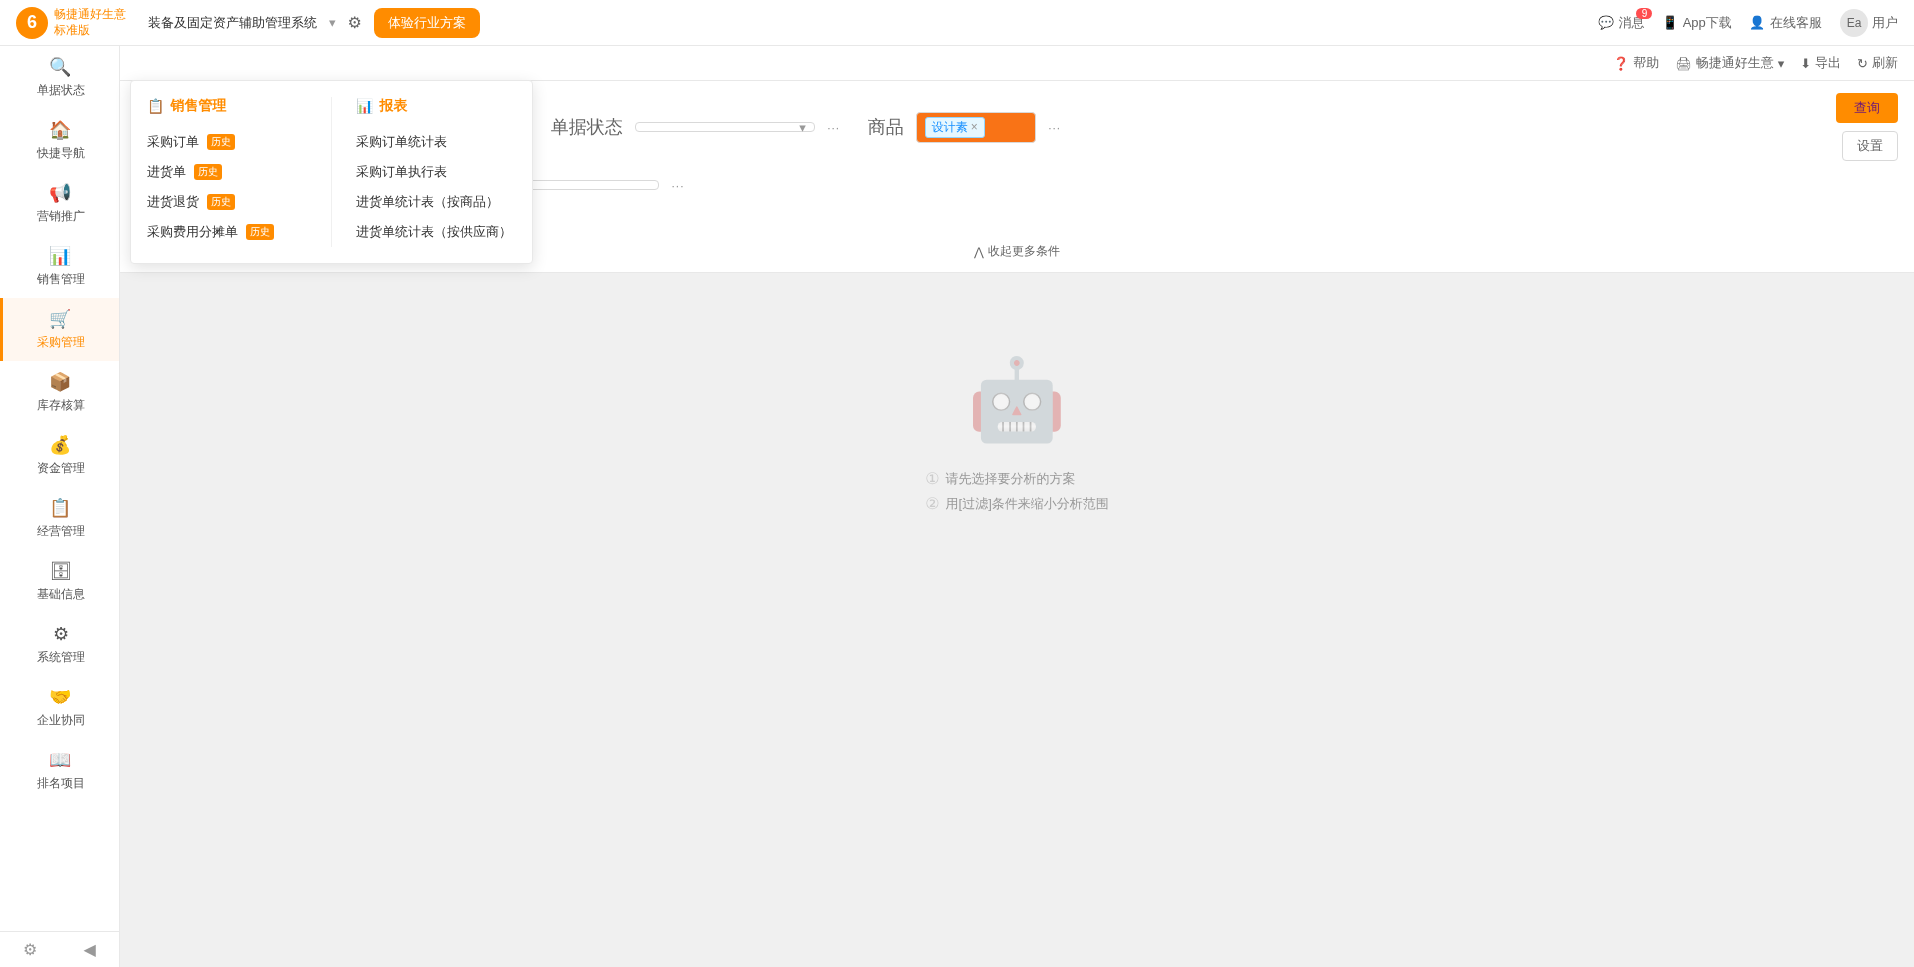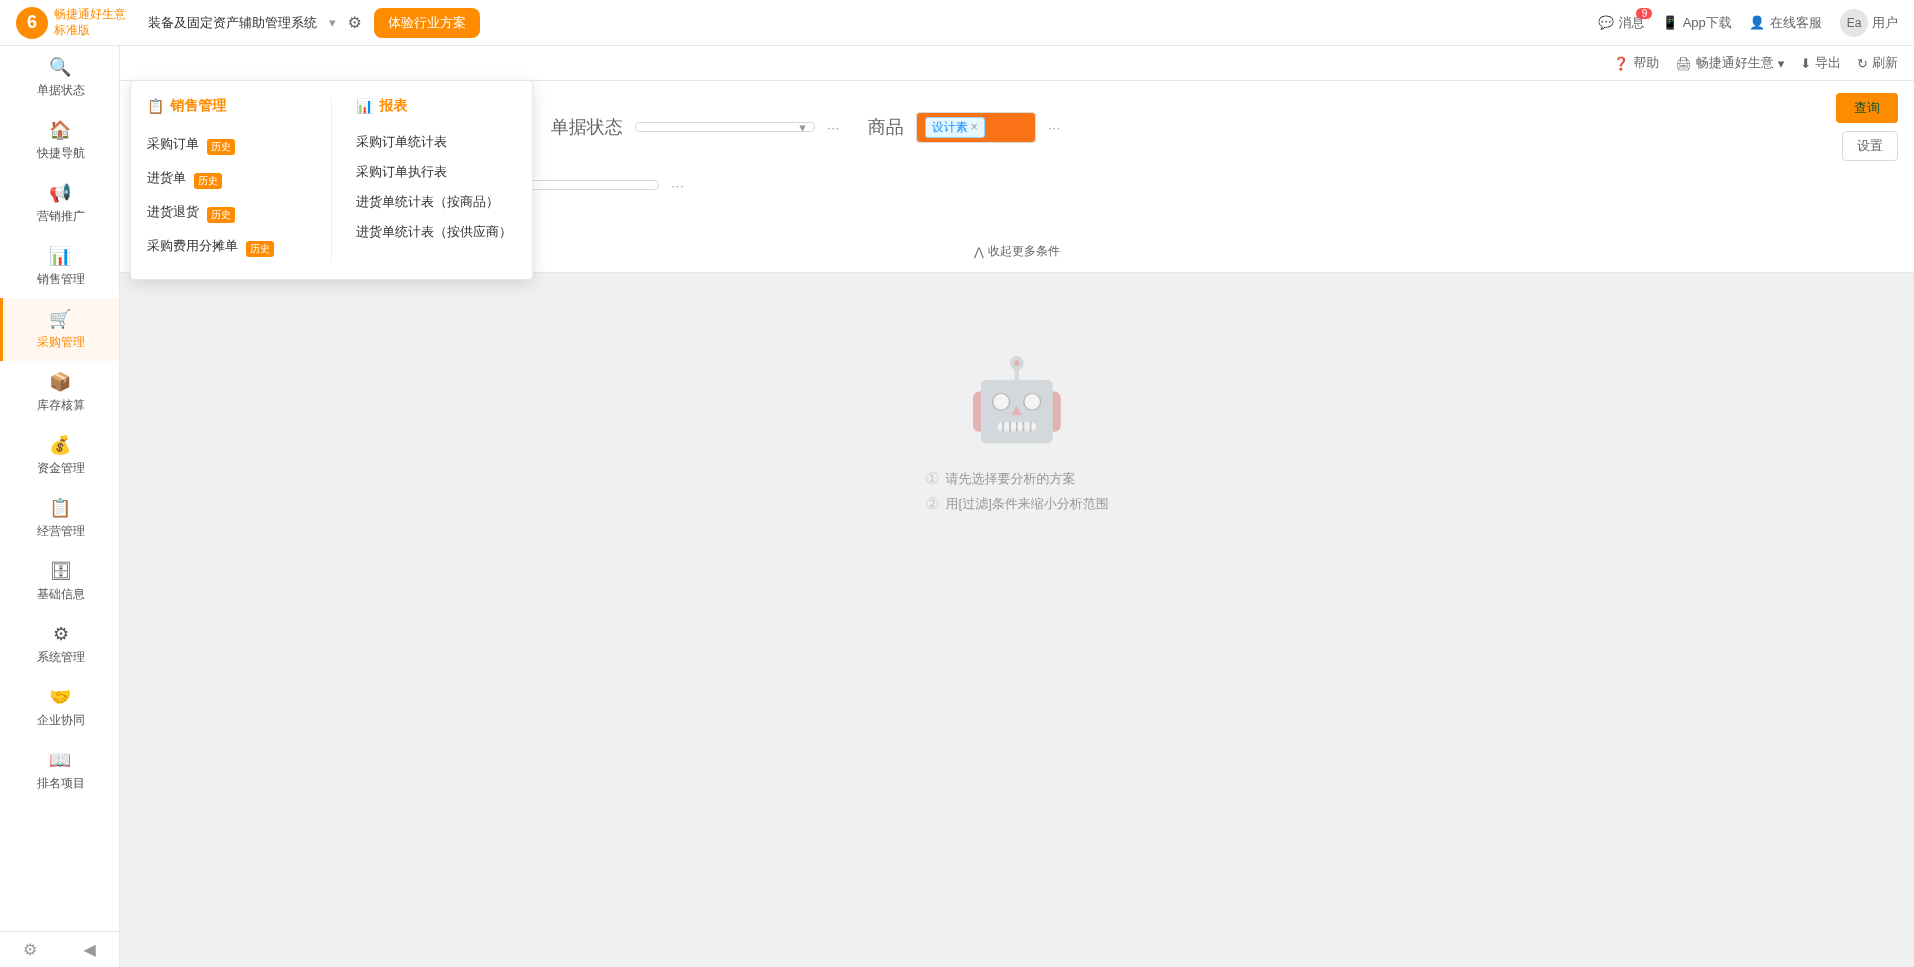--- a/index.html
+++ b/index.html
@@ -44,37 +44,37 @@
     .page-content { background: #f0f0f0; flex: 1; overflow: auto; padding: 0; position: relative; }
 
     
     .filter-bar { background: #fff; padding: 12px 16px; border-bottom: 1px solid #e8e8e8; }
     .filter-row { display: flex; align-items: center; gap: 12px; margin-bottom: 10px; flex-wrap: wrap; }
     .filter-row:last-child { margin-bottom: 0; }
     .filter-label { color: #666; font-size: 18px; white-space: nowrap; }
     .filter-input { border: 1px solid #d9d9d9; border-radius: 4px; padding: 4px 8px; font-size: 13px; color: #333; background: #fff; }
     .filter-dots { color: #999; cursor: pointer; }
     .collapse-btn { color: #666; cursor: pointer; font-size: 12px; display: flex; align-items: center; gap: 4px; }
-    .btn-query { background: #ff8c00; color: #14532d; border: none; border-radius: 4px; padding: 6px 18px; cursor: pointer; font-size: 13px; }
+    .btn-query { background: #ff8c00; color: #701a75; border: none; border-radius: 4px; padding: 6px 18px; cursor: pointer; font-size: 13px; }
     .btn-settings { background: #fff; color: #666; border: 1px solid #d9d9d9; border-radius: 4px; padding: 5px 14px; cursor: pointer; font-size: 13px; display: block; margin-top: 4px; }
 
     
     .top-actions { background: #fff; padding: 8px 16px; display: flex; align-items: center; justify-content: flex-end; gap: 16px; border-bottom: 1px solid #e8e8e8; }
     .top-action-item { color: #666; cursor: pointer; font-size: 13px; display: flex; align-items: center; gap: 4px; }
 
     
     .empty-state { display: flex; flex-direction: column; align-items: center; justify-content: center; padding: 80px 0; color: #999; font-size: 13px; gap: 16px; }
     .empty-hints { text-align: left; }
     .empty-hint-item { margin: 6px 0; display: flex; align-items: center; gap: 6px; }
     .hint-num { color: #ccc; font-size: 16px; }
     .dropdown-menu { position: fixed; top: 80px; left: 130px; background: #fff; border: 1px solid #e8e8e8; border-radius: 4px; box-shadow: 0 4px 16px rgba(0,0,0,0.12); z-index: 300; display: flex; padding: 16px; gap: 24px; min-width: 400px; }
     .menu-section { min-width: 160px; }
     .menu-section-title { color: #ff8c00; font-size: 14px; font-weight: 600; margin-bottom: 12px; display: flex; align-items: center; gap: 6px; }
     .menu-item { display: flex; align-items: center; gap: 8px; padding: 6px 0; cursor: pointer; color: #333; font-size: 13px; }
-    .menu-badge { background: #ff8c00; color: #fff; border-radius: 3px; font-size: 10px; padding: 1px 4px; margin-top: 6px; }
+    .menu-badge { background: #ff8c00; color: #fff; border-radius: 3px; font-size: 10px; padding: 1px 4px; }
     .section-divider { width: 1px; background: #f0f0f0; }
     .action-col { display: flex; flex-direction: column; align-items: flex-end; gap: 4px; }
   </style>
 </head>
 <body>
 
 <div class="topbar">
   <div class="topbar-logo">
     <div class="logo-icon">6</div>
     <div class="logo-text">

